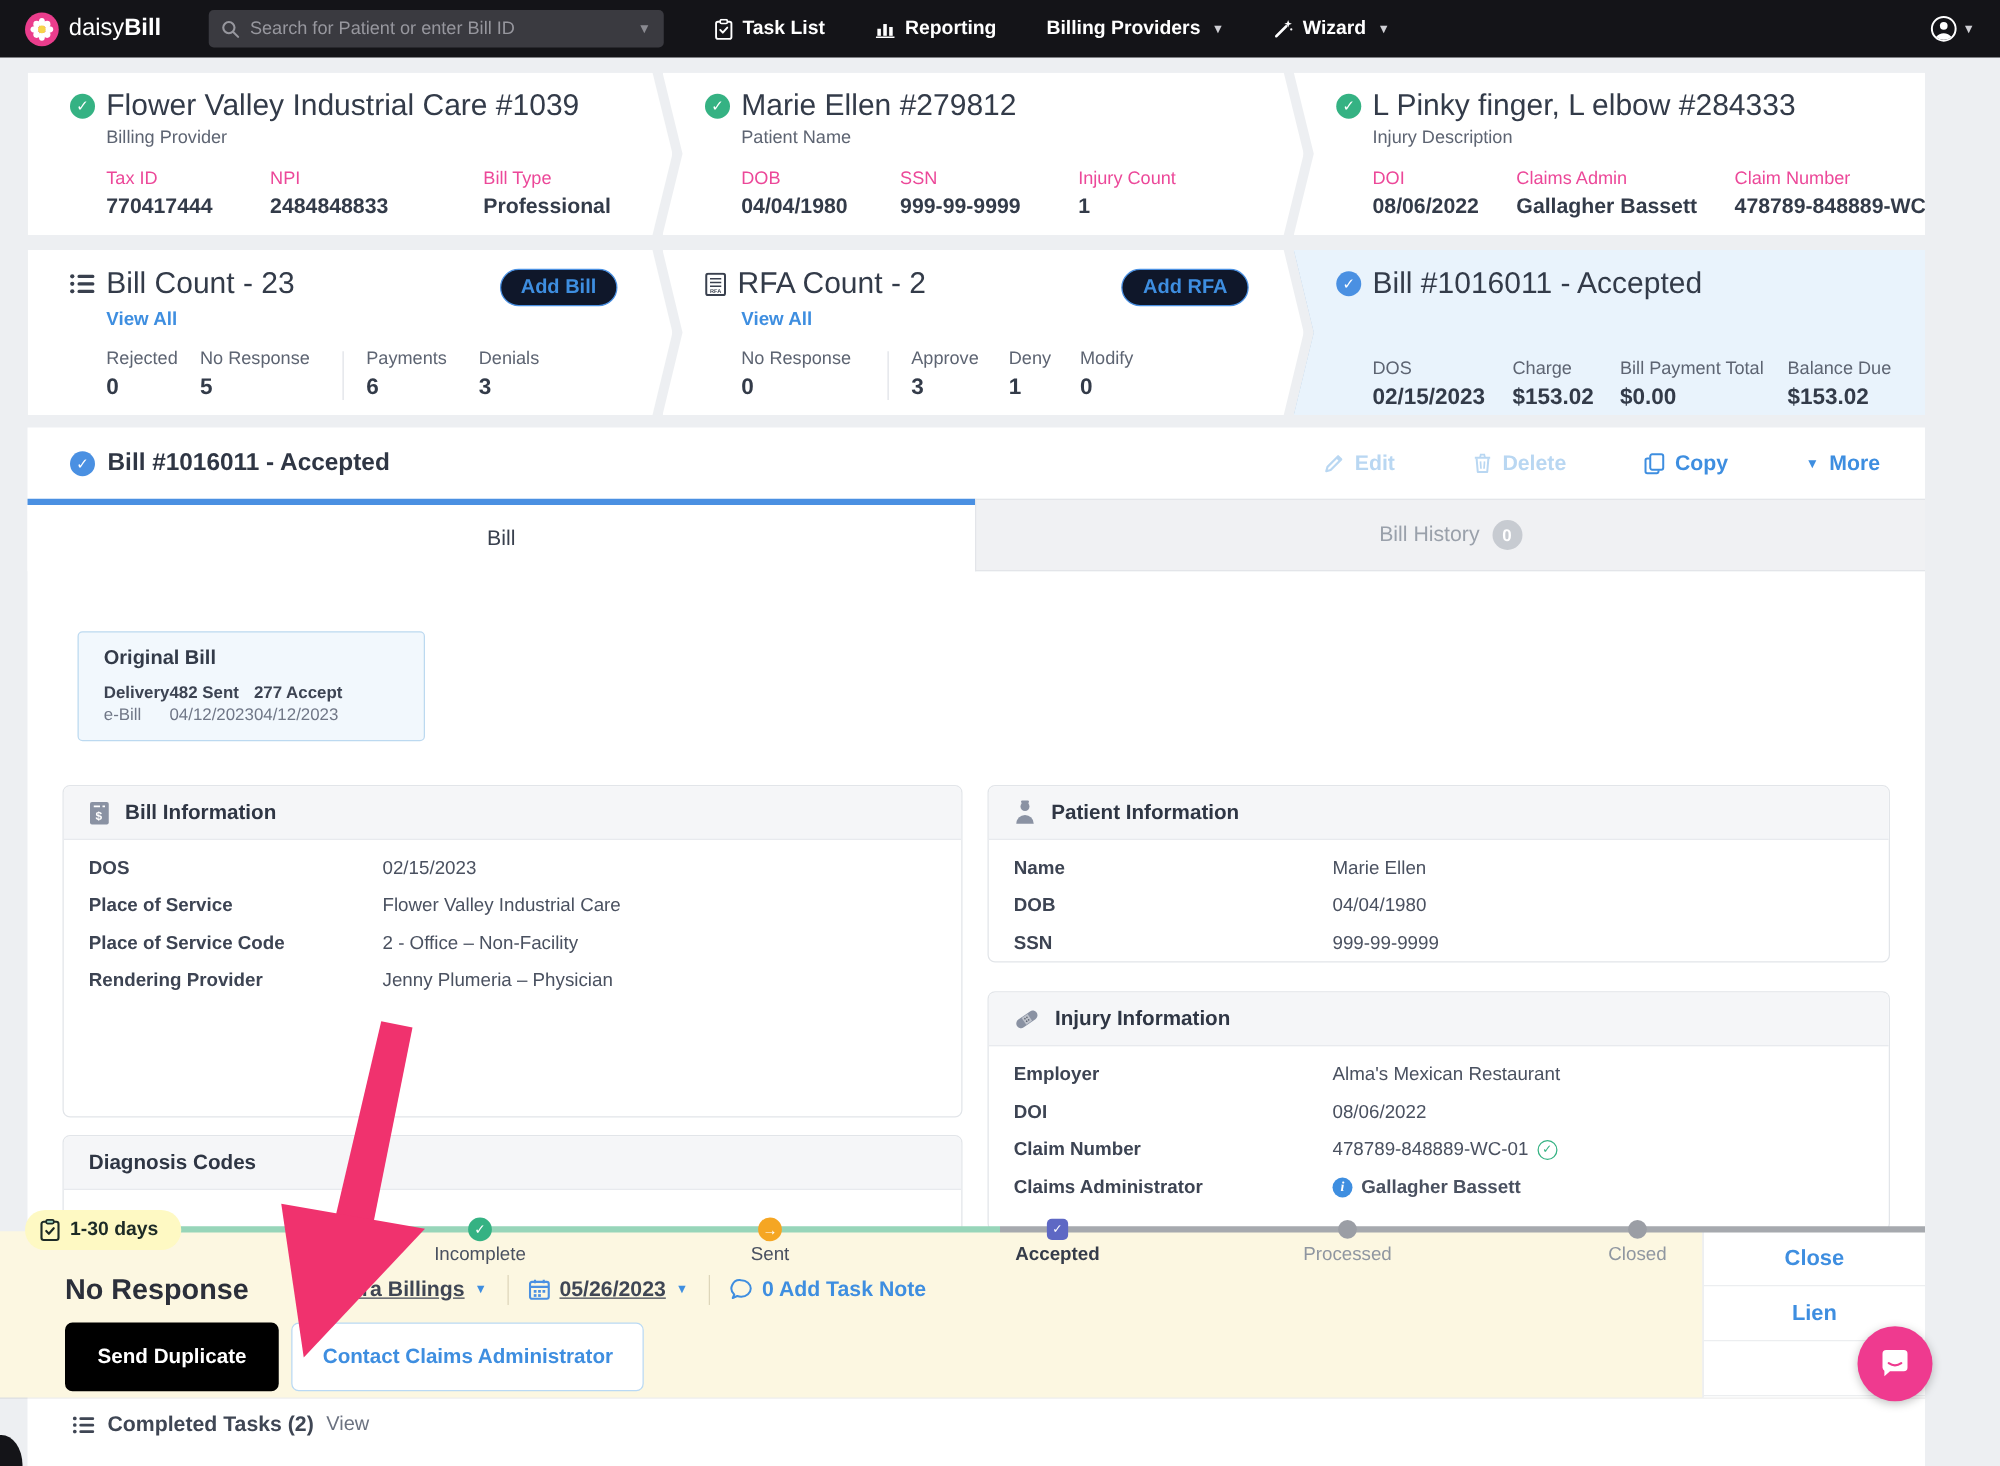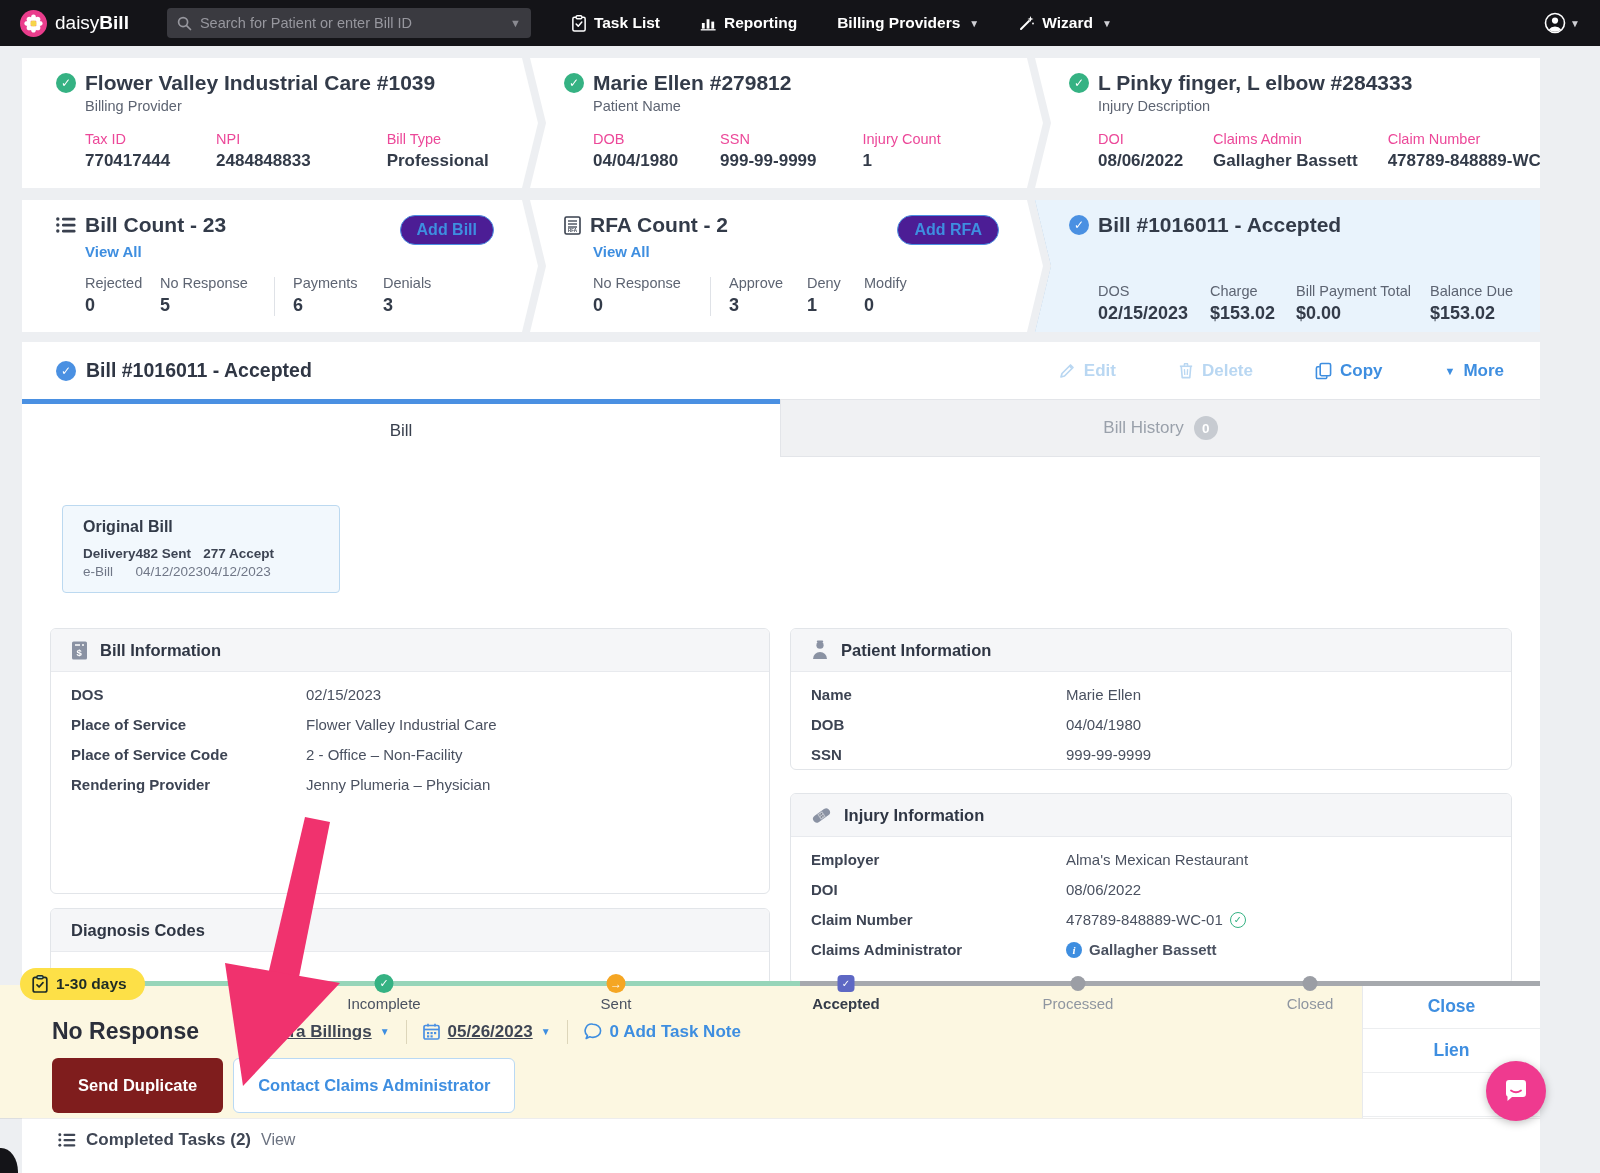--- a/index.html
+++ b/index.html
@@ -23,30 +23,30 @@
   .nav-user { display:flex; align-items:center; gap:4px; color:#fff; cursor:pointer; }
   .nav-user .caret { font-size:10px; color:#cfcfd4; }
 
   
   .acard { position:absolute; height:130px; background:#fff; filter:drop-shadow(0 1px 1.5px rgba(30,45,60,.14)); }
   .acard.first  { clip-path:polygon(0 0, calc(100% - 16px) 0, 100% 50%, calc(100% - 16px) 100%, 0 100%); }
   .acard.mid    { clip-path:polygon(0 0, calc(100% - 16px) 0, 100% 50%, calc(100% - 16px) 100%, 0 100%, 16px 50%); }
   .acard.last   { clip-path:polygon(0 0, 100% 0, 100% 100%, 0 100%, 16px 50%); }
   .acard .pad { padding:13px 30px 0 34px; position:relative; height:100%; }
   .card-title-row { display:flex; align-items:center; gap:9px; }
-  .card-title { font-size:21px; font-weight:bold; color:#333b49; white-space:nowrap; }
+  .card-title { font-size:24px; font-weight:normal; color:#333b49; white-space:nowrap; }
   .card-sub { margin:3px 0 0 29px; font-size:14.5px; color:#5d6472; }
   .check-circle { width:20px; height:20px; min-width:20px; border-radius:50%; display:flex; align-items:center; justify-content:center; color:#fff; font-size:12px; font-weight:bold; }
   .check-green { background:#35b283; }
   .check-blue  { background:#4a90e2; }
   .fields { display:flex; margin:17px 0 0 29px; }
   .field .flabel { font-size:14.5px; color:#ec4899; white-space:nowrap; }
   .field .fvalue { margin-top:4px; font-size:17px; font-weight:bold; color:#333b49; white-space:nowrap; }
   .view-all { margin:6px 0 0 29px; font-size:15px; font-weight:bold; color:#3e8ee0; cursor:pointer; display:inline-block; }
-  .add-btn { position:absolute; top:15px; right:44px; border:1.5px solid #4a90e2; color:#3e8ee0; font-size:16px; font-weight:bold; border-radius:16px; padding:5px 16px; background:#4c1d95; cursor:pointer; font-family:inherit; }
+  .add-btn { position:absolute; top:15px; right:44px; border:1.5px solid #4a90e2; color:#3e8ee0; font-size:16px; font-weight:bold; border-radius:16px; padding:5px 16px; background:#0f172a; cursor:pointer; font-family:inherit; }
   .stats { display:flex; align-items:flex-start; margin:14px 0 0 29px; gap:28px; }
   .stat .slabel { font-size:14.5px; color:#5d6472; white-space:nowrap; }
   .stat .svalue { margin-top:4px; font-size:18px; font-weight:bold; color:#333b49; }
   .vdiv { width:1px; align-self:stretch; background:#dfe2e7; margin:2px 2px 0 2px; }
   .sel-border { position:absolute; inset:0; background:#8abbe8; }
   .sel-inner { position:absolute; inset:1px; background:#e9f3fc; }
 
   
   .main { position:absolute; left:22px; top:342px; width:1518px; height:831px; background:#fff; z-index:5; }
   .detail-header { display:flex; align-items:center; height:57px; padding:0 36px 0 34px; }
@@ -79,33 +79,33 @@
   .claim-ok { width:16px; height:16px; border-radius:50%; border:1.5px solid #35b283; color:#35b283; font-size:9.5px; font-weight:bold; display:flex; align-items:center; justify-content:center; }
   .link-blue { color:#3e8ee0; cursor:pointer; display:flex; align-items:center; gap:7px; font-weight:600; }
   .info-dot { width:16px; height:16px; border-radius:50%; background:#3e8ee0; color:#fff; font-size:11px; font-weight:bold; font-family:"Liberation Serif",serif; font-style:italic; display:flex; align-items:center; justify-content:center; }
 
   
   .tl-line { position:absolute; top:981px; height:5px; z-index:24; }
   .tl-green { left:140px; width:660px; background:#97d5b9; }
   .tl-gray  { left:800px; width:740px; background:#a6a9ae; }
   .tl-dot { position:absolute; transform:translateX(-50%); display:flex; align-items:center; justify-content:center; color:#fff; font-weight:bold; z-index:26; }
   .tl-label { position:absolute; top:995px; transform:translateX(-50%); font-size:15px; z-index:26; white-space:nowrap; }
-  .days-badge { position:absolute; left:20px; top:968px; height:32px; background:#fde047; border-radius:16px; display:flex; align-items:center; gap:8px; padding:0 18px 0 12px; z-index:27; font-size:15.5px; font-weight:bold; color:#1d2b26; }
+  .days-badge { position:absolute; left:20px; top:968px; height:32px; background:#fef9c3; border-radius:16px; display:flex; align-items:center; gap:8px; padding:0 18px 0 12px; z-index:27; font-size:15.5px; font-weight:bold; color:#1d2b26; }
 
   
   .banner { position:absolute; left:0; top:985px; width:1362px; height:133px; background:#fcf7e1; z-index:20; box-shadow:0 1px 0 rgba(0,0,0,.07); }
   .banner-row1 { position:absolute; left:52px; top:33px; display:flex; align-items:center; }
   .status-txt { font-size:23px; font-weight:bold; color:#2b2f3a; margin-right:42px; }
   .bgroup { display:flex; align-items:center; gap:8px; font-size:17px; color:#3f4654; cursor:pointer; white-space:nowrap; }
   .bgroup .u { text-decoration:underline; font-weight:600; }
   .bgroup .caret { color:#3e8ee0; font-size:10px; }
   .bsep { width:1px; height:24px; background:#ddd6ba; margin:0 16px; }
   .note-link { color:#3e8ee0; font-weight:600; }
   .banner-btns { position:absolute; left:52px; top:73px; display:flex; gap:10px; }
-  .btn-primary { background:#7f1d1d; color:#fff; border:none; border-radius:6px; font-size:16.5px; font-weight:bold; padding:18px 26px; font-family:inherit; cursor:pointer; }
+  .btn-primary { background:#000000; color:#fff; border:none; border-radius:6px; font-size:16.5px; font-weight:bold; padding:18px 26px; font-family:inherit; cursor:pointer; }
   .btn-secondary { background:#fff; color:#3e8ee0; border:1px solid #b9d9f4; border-radius:6px; font-size:16.5px; font-weight:bold; padding:11px 24px; font-family:inherit; cursor:pointer; }
 
   .side-panel { position:absolute; left:1362px; top:985px; width:178px; height:133px; background:#fff; border-left:1px solid #e8eaed; z-index:20; box-shadow:0 1px 0 rgba(0,0,0,.07); }
   .side-row { height:44px; display:flex; align-items:center; justify-content:center; font-size:17.5px; font-weight:600; color:#3e8ee0; border-bottom:1px solid #eceef0; cursor:pointer; }
   .side-row.empty { cursor:default; }
 
   
   .completed { position:absolute; left:58px; top:1130px; display:flex; align-items:center; gap:10px; z-index:10; }
   .completed .ct { font-size:17px; font-weight:bold; color:#3f4654; }
   .completed .cv { font-size:16px; color:#6b7280; cursor:pointer; }

